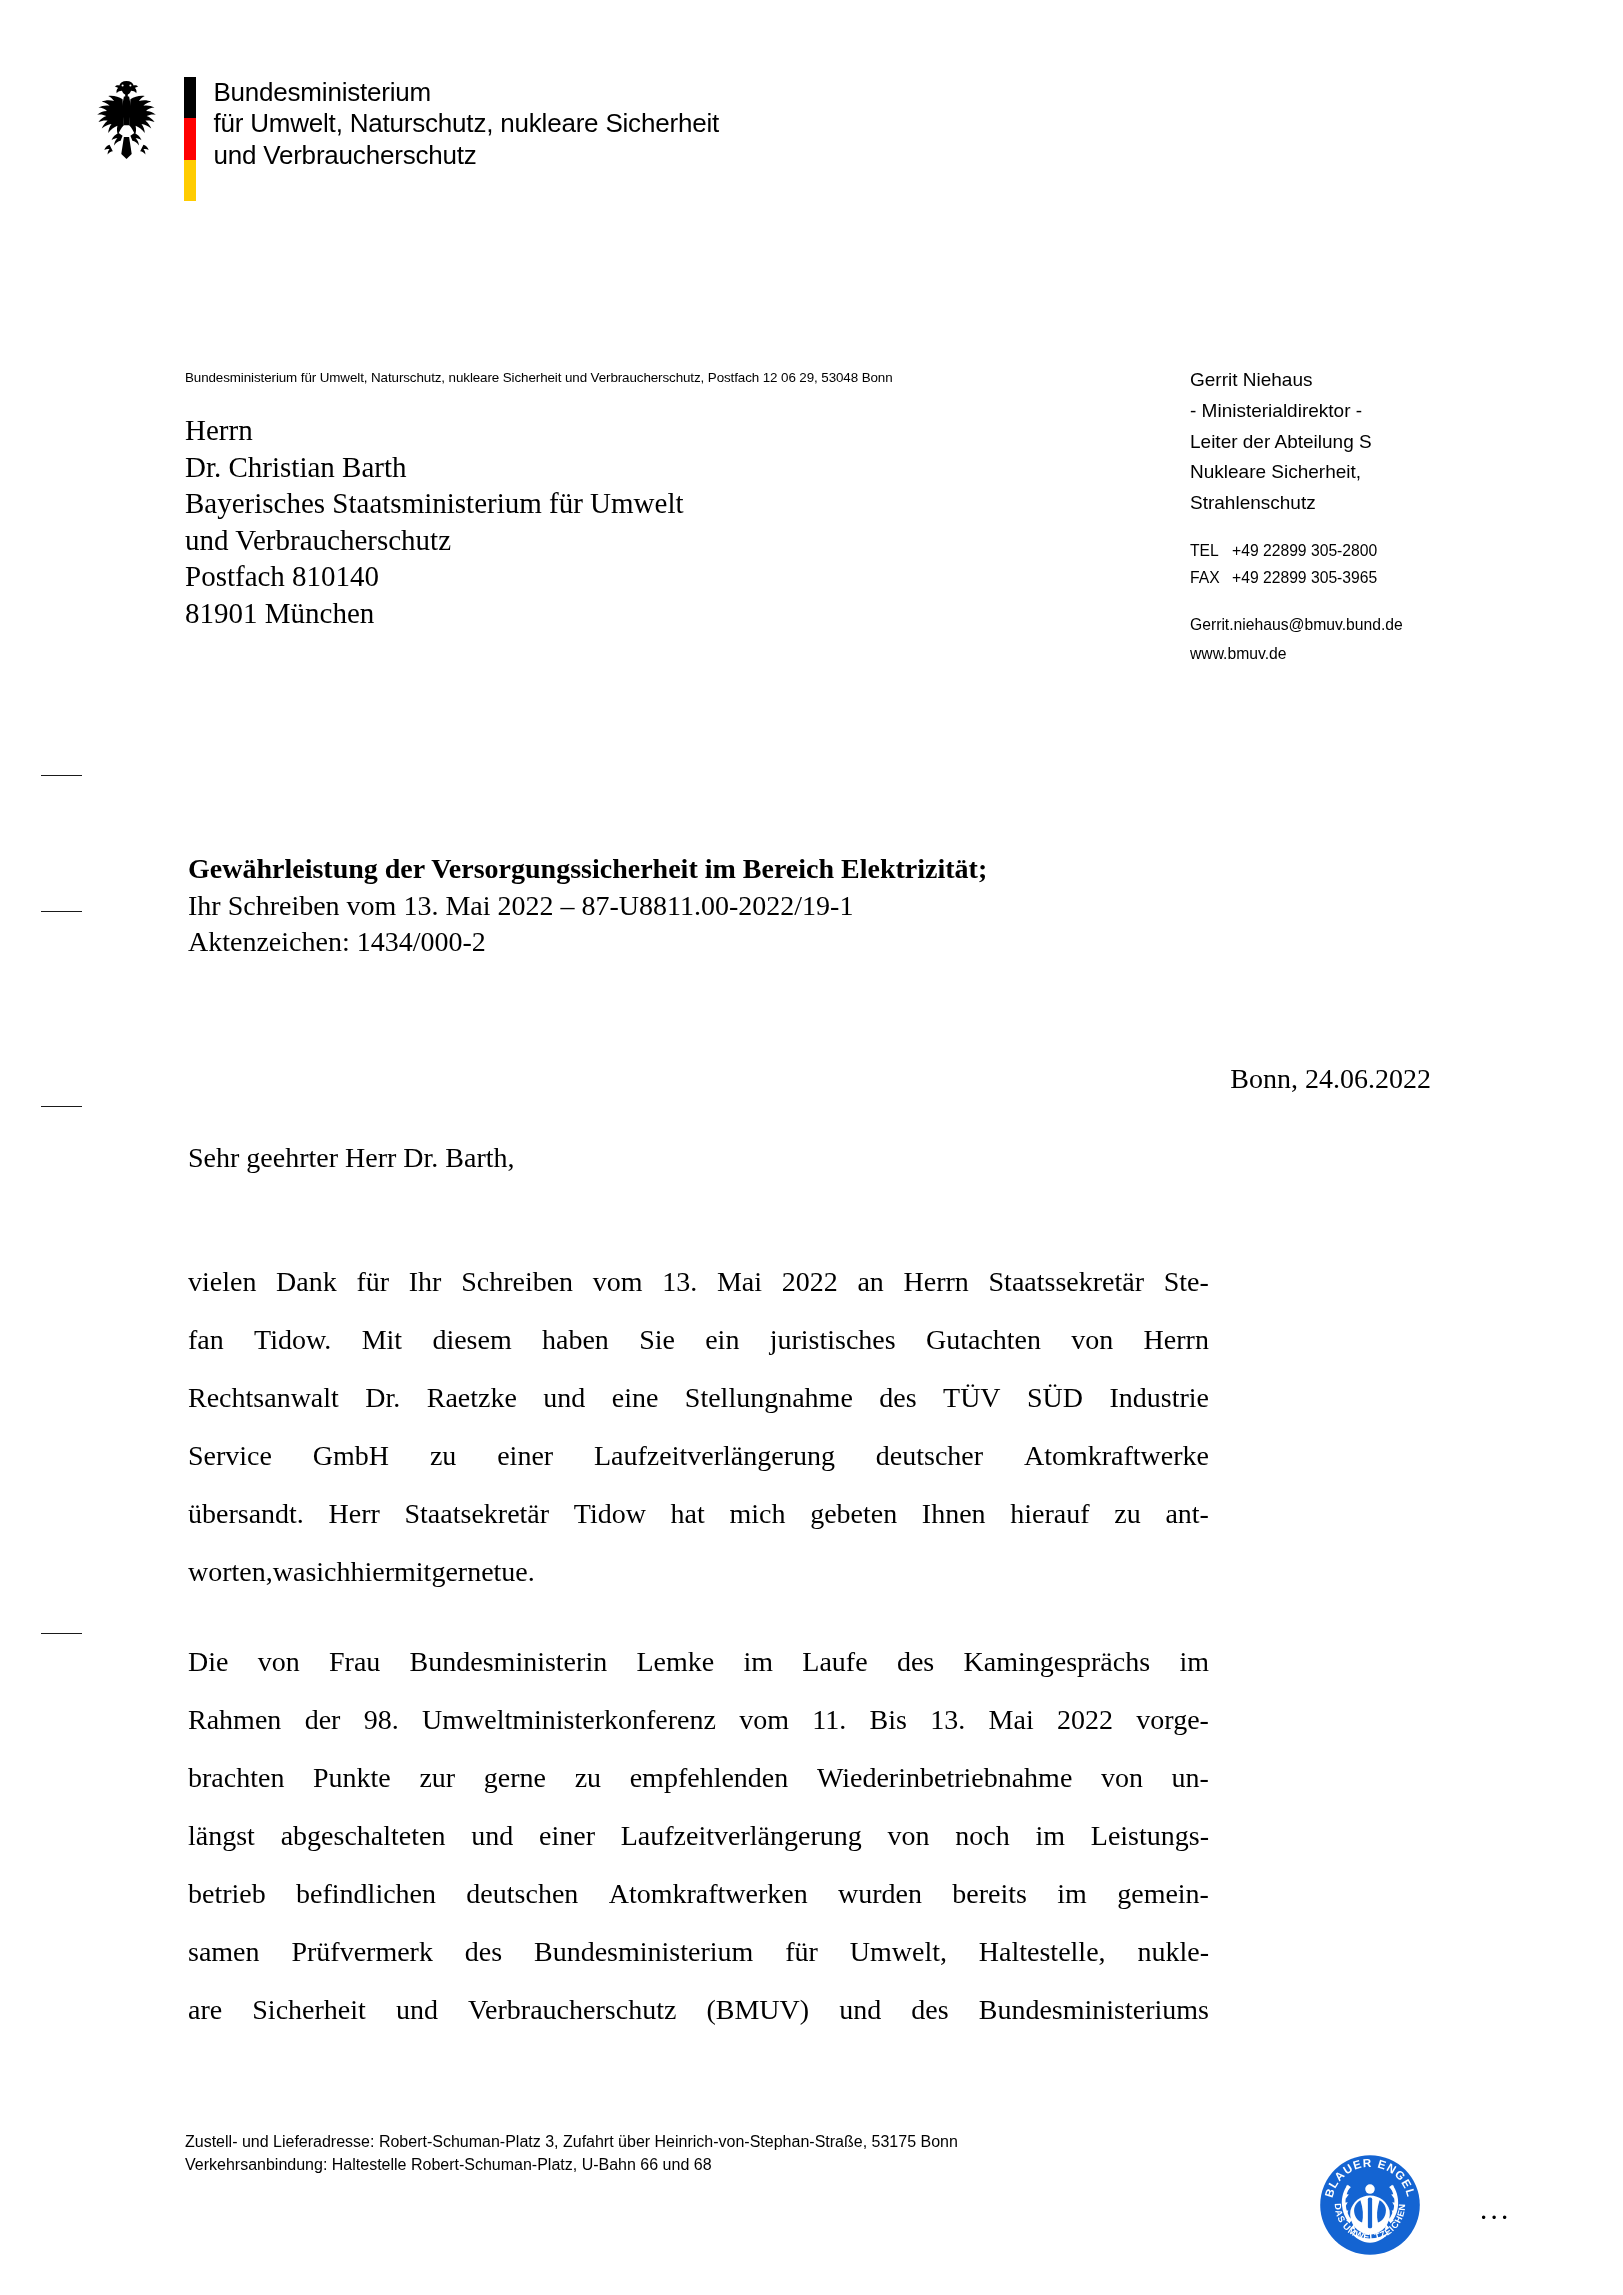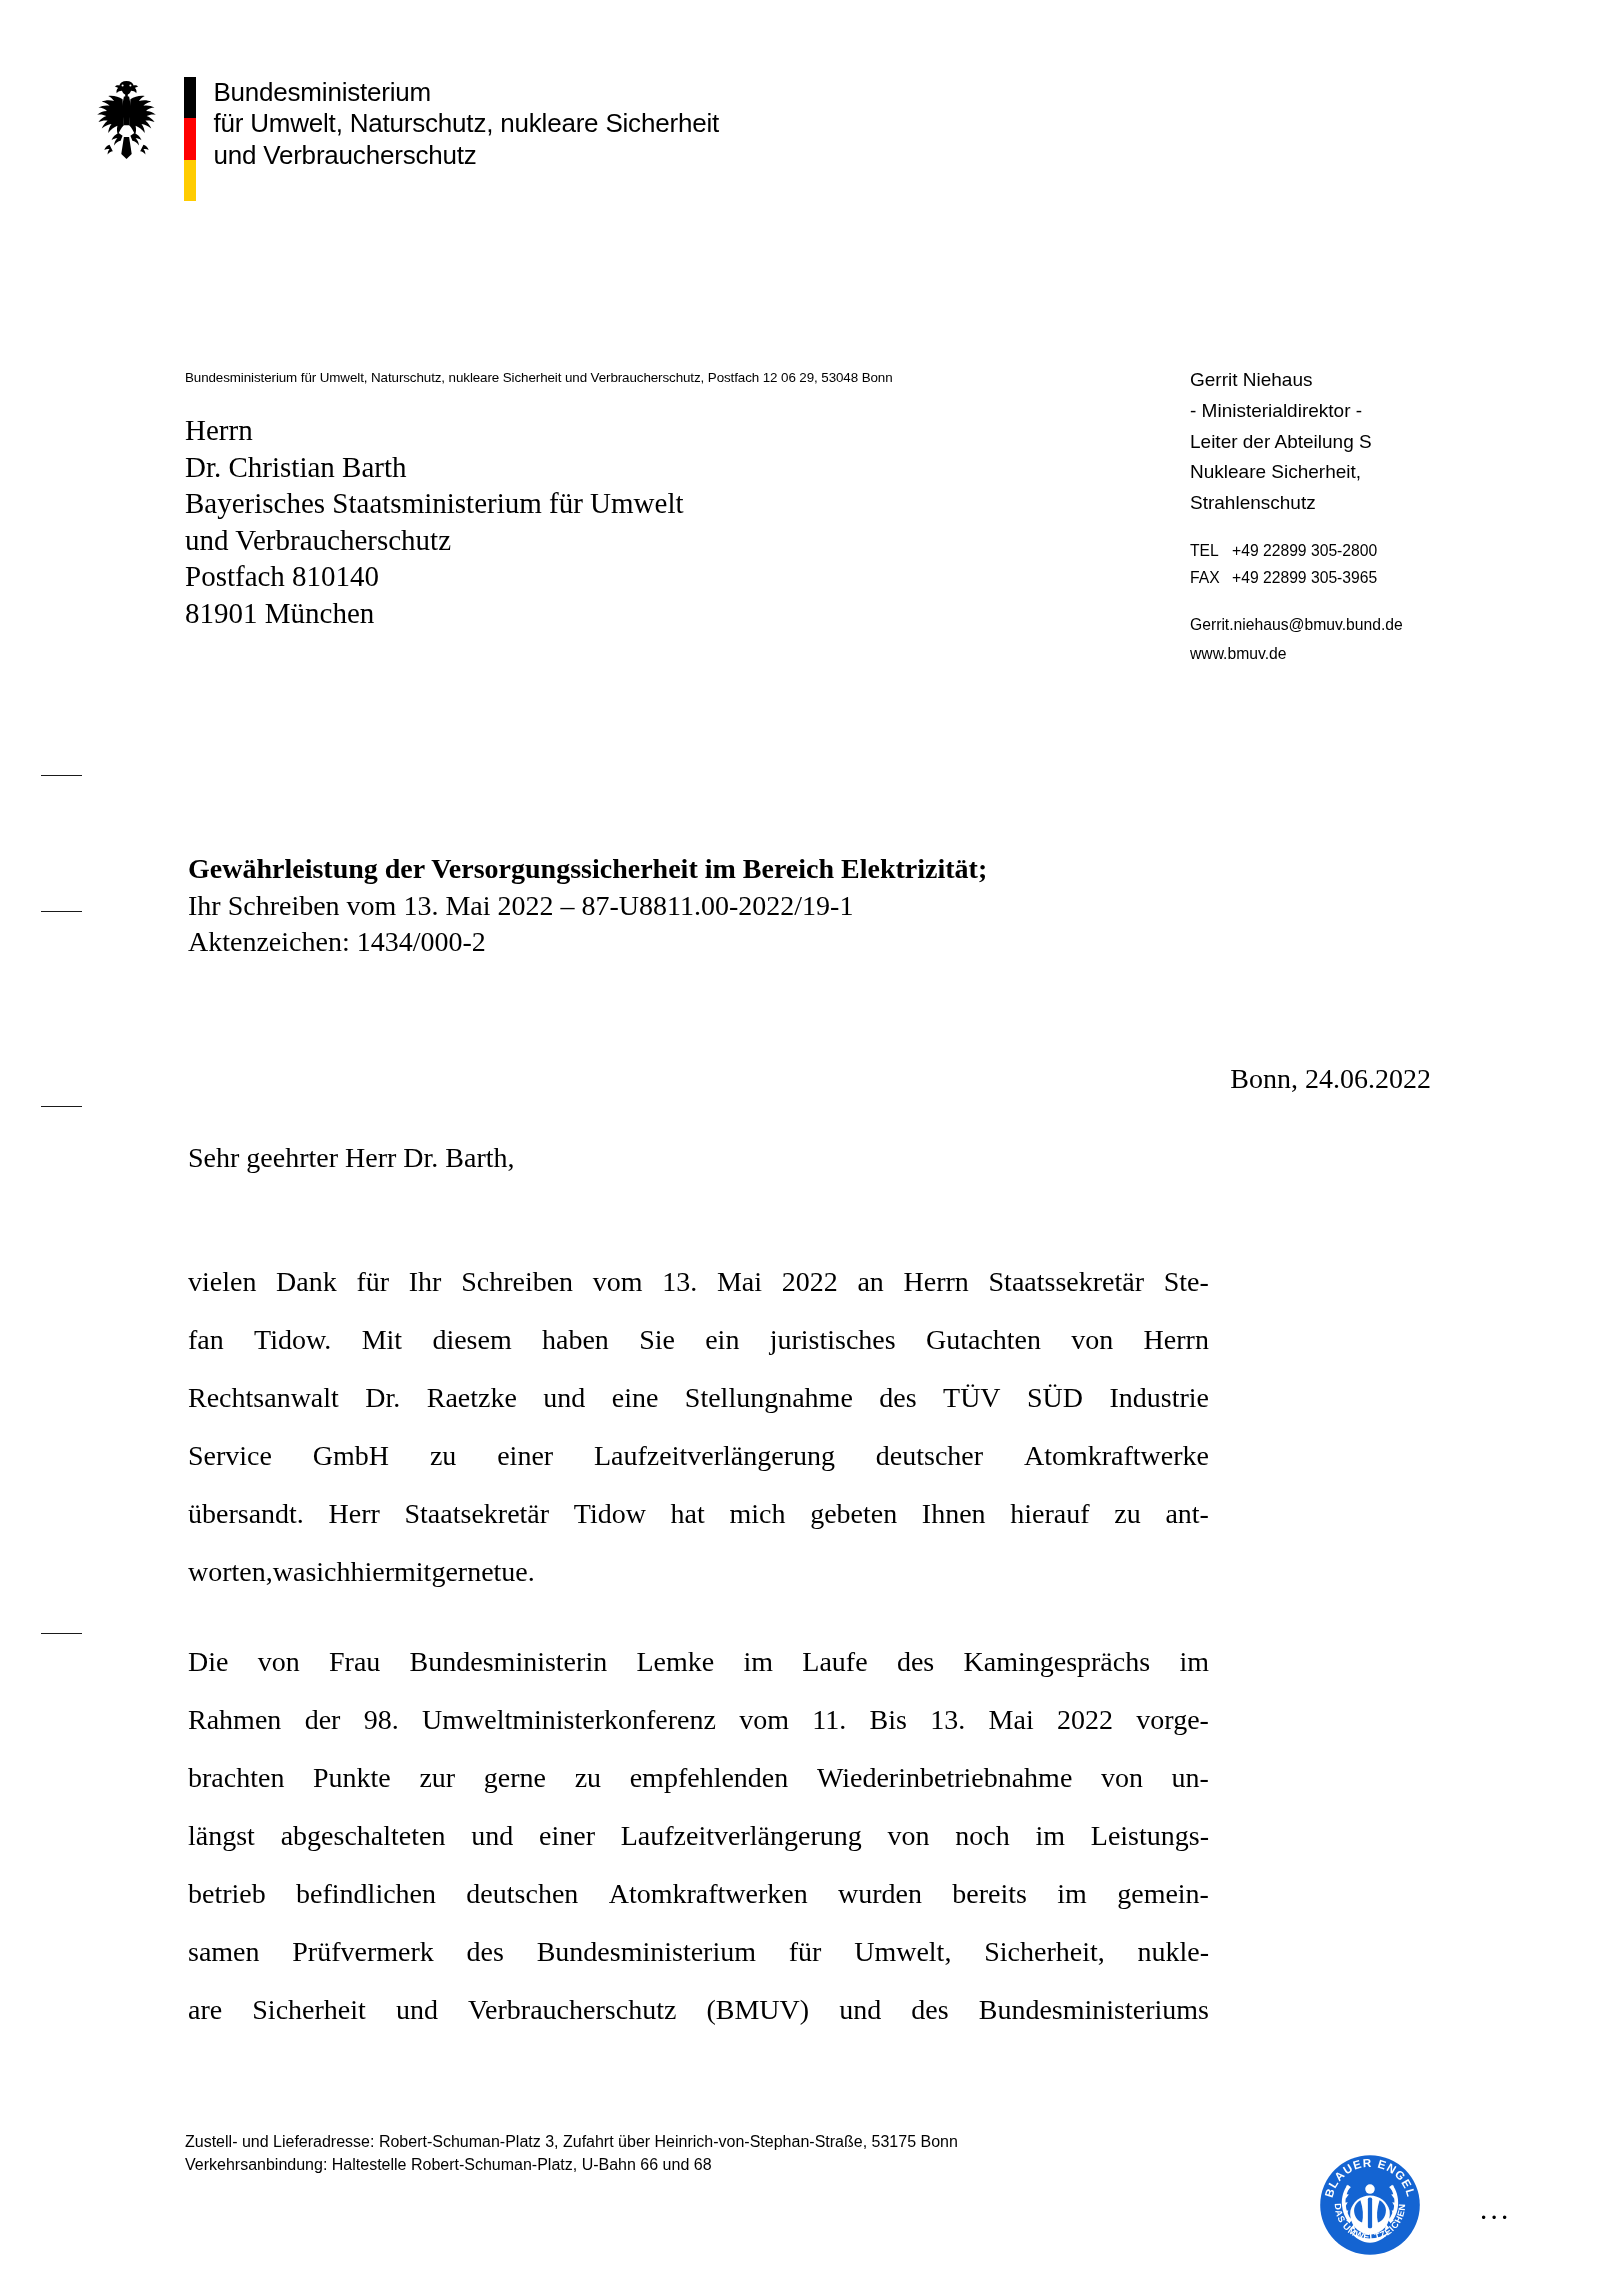--- a/index.html
+++ b/index.html
@@ -303,21 +303,21 @@
     <div class="body-line justify"><span>übersandt.</span><span>Herr</span><span>Staatsekretär</span><span>Tidow</span><span>hat</span><span>mich</span><span>gebeten</span><span>Ihnen</span><span>hierauf</span><span>zu</span><span>ant-</span></div>
     <div class="body-line last"><span>worten,</span><span>was</span><span>ich</span><span>hiermit</span><span>gerne</span><span>tue.</span></div>
   </div>
 
   <div class="body-block p2">
     <div class="body-line justify"><span>Die</span><span>von</span><span>Frau</span><span>Bundesministerin</span><span>Lemke</span><span>im</span><span>Laufe</span><span>des</span><span>Kamingesprächs</span><span>im</span></div>
     <div class="body-line justify"><span>Rahmen</span><span>der</span><span>98.</span><span>Umweltministerkonferenz</span><span>vom</span><span>11.</span><span>Bis</span><span>13.</span><span>Mai</span><span>2022</span><span>vorge-</span></div>
     <div class="body-line justify"><span>brachten</span><span>Punkte</span><span>zur</span><span>gerne</span><span>zu</span><span>empfehlenden</span><span>Wiederinbetriebnahme</span><span>von</span><span>un-</span></div>
     <div class="body-line justify"><span>längst</span><span>abgeschalteten</span><span>und</span><span>einer</span><span>Laufzeitverlängerung</span><span>von</span><span>noch</span><span>im</span><span>Leistungs-</span></div>
     <div class="body-line justify"><span>betrieb</span><span>befindlichen</span><span>deutschen</span><span>Atomkraftwerken</span><span>wurden</span><span>bereits</span><span>im</span><span>gemein-</span></div>
-    <div class="body-line justify"><span>samen</span><span>Prüfvermerk</span><span>des</span><span>Bundesministerium</span><span>für</span><span>Umwelt,</span><span>Sicherheit,</span><span>nukle-</span></div>
+    <div class="body-line justify"><span>samen</span><span>Prüfvermerk</span><span>des</span><span>Bundesministerium</span><span>für</span><span>Umwelt,</span><span>Haltestelle,</span><span>nukle-</span></div>
     <div class="body-line justify"><span>are</span><span>Sicherheit</span><span>und</span><span>Verbraucherschutz</span><span>(BMUV)</span><span>und</span><span>des</span><span>Bundesministeriums</span></div>
   </div>
 
   <div class="footer-rule-area">
     <div>Zustell- und Lieferadresse: Robert-Schuman-Platz 3, Zufahrt über Heinrich-von-Stephan-Straße, 53175 Bonn</div>
     <div>Verkehrsanbindung: Haltestelle Robert-Schuman-Platz, U-Bahn 66 und 68</div>
   </div>
 
   <div class="blauer-engel">
     <svg viewBox="0 0 200 200" width="106" height="106" aria-hidden="true">

